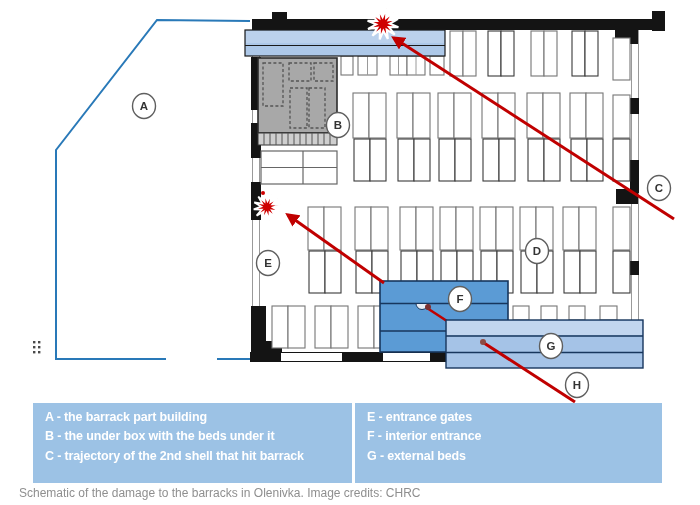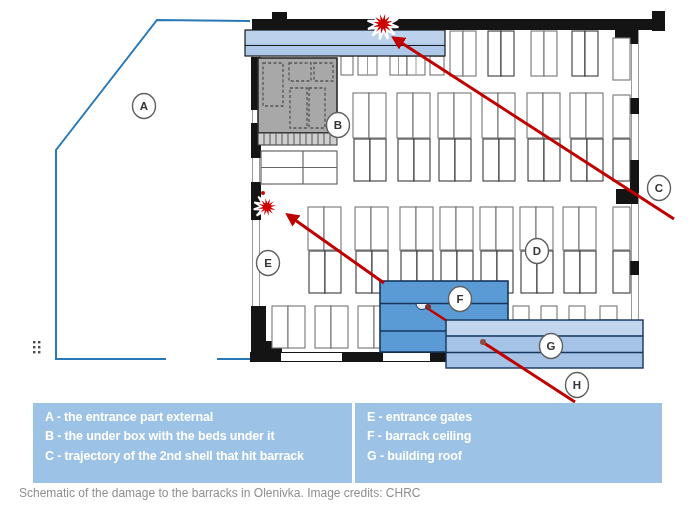--- a/index.html
+++ b/index.html
@@ -266,25 +266,25 @@
     <ellipse class="lblC" cx="551" cy="346" rx="11.5" ry="12.5"></ellipse>
     <text class="lblT" x="551" y="350">G</text>
   </g>
   <g>
     <ellipse class="lblC" cx="577" cy="385" rx="11.5" ry="12.5"></ellipse>
     <text class="lblT" x="577" y="389">H</text>
   </g>
 </svg>
 
 <div class="legend-box legend-left">
-  <div>A - the entrance part external</div>
+  <div>A - the barrack part building</div>
   <div>B - the under box with the beds under it</div>
   <div>C - trajectory of the 2nd shell that hit barrack</div>
 </div>
 <div class="legend-box legend-right">
   <div>E - entrance gates</div>
-  <div>F - barrack ceiling</div>
-  <div>G - building roof</div>
+  <div>F - interior entrance</div>
+  <div>G - external beds</div>
 </div>
 
 <div class="caption">Schematic of the damage to the barracks in Olenivka. Image credits: CHRC</div>
 
 </div>
 
 </body></html>

